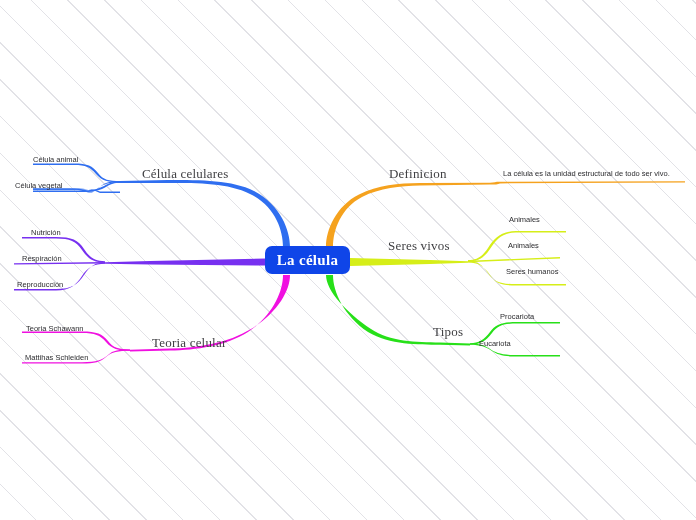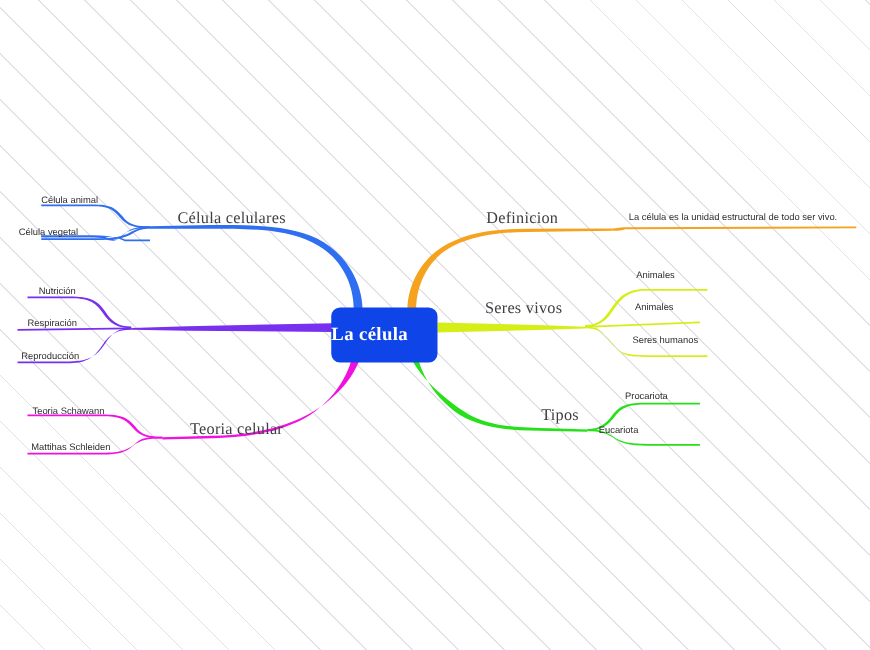--- a/index.html
+++ b/index.html
@@ -42,26 +42,27 @@
     font-family: Liberation Sans, sans-serif;
     font-size: 7.5px;
     color: #2d2d30;
     white-space: nowrap;
   }
   #central-node {
     position: absolute;
     left: 265px;
     top: 246px;
     width: 85px;
-    height: 44px;
+    height: 28px;
     border-radius: 7px;
     background: #0f45e8;
     box-shadow: 0 0 0 0 rgba(0,0,0,0);
     display: flex;
     align-items: center;
+    justify-content: center;
   }
   #central-node-label {
     font-family: "Liberation Serif", serif;
     font-size: 15px;
     font-weight: bold;
     color: #ffffff;
     letter-spacing: 0.3px;
     white-space: nowrap;
   }
 </style>

